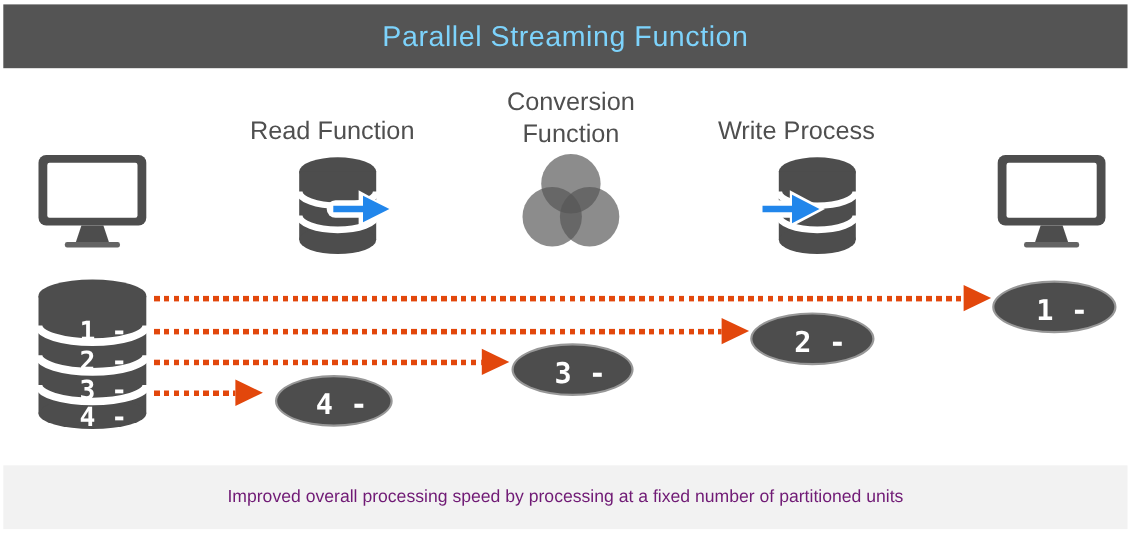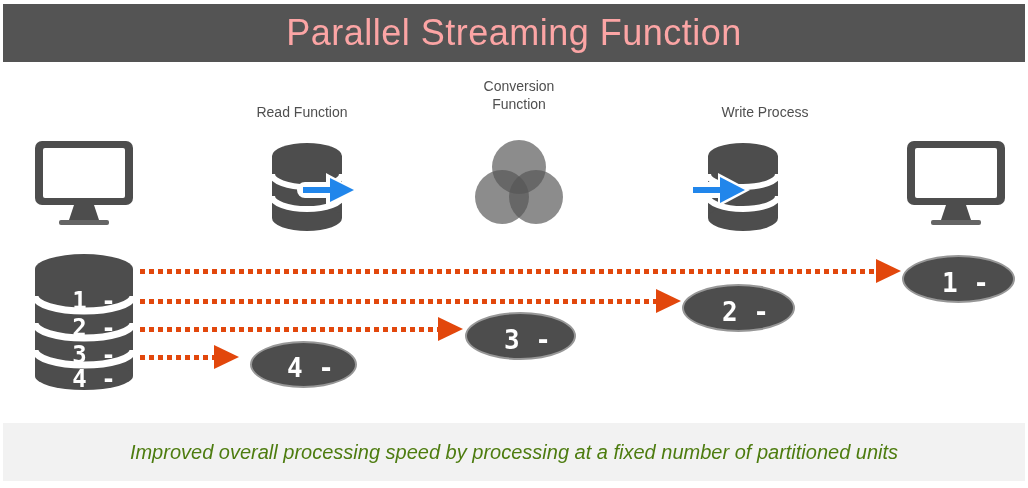--- a/index.html
+++ b/index.html
@@ -5,30 +5,30 @@
   html,body { margin:0; padding:0; background:#ffffff; }
   .canvas {
     position:relative; width:1028px; height:488px; background:#ffffff;
     font-family:"Liberation Sans", sans-serif; overflow:hidden;
   }
   
   .header {
     position:absolute; left:3px; top:4px; right:3px; height:58px;
     background:#545454; display:flex; align-items:center; justify-content:center;
   }
-  .header .title { color:#fca5a5; font-size:36px; font-weight:500; letter-spacing:.5px; }
+  .header .title { color:#7dd3fc; font-size:26px; font-weight:500; letter-spacing:.5px; }
 
   
   .proc-label {
     position:absolute; width:190px; text-align:center;
-    color:#4f4f4f; font-size:14px; line-height:1.25;
+    color:#4f4f4f; font-size:23px; line-height:1.25;
   }
   .lbl-read  { left:207px; top:104px; }
   .lbl-conv  { left:424px; top:78px;  }
-  .lbl-write { left:670px; top:104px; }
+  .lbl-write { left:629px; top:104px; }
 
   
   .icon { position:absolute; }
   .mon-left  { left:33px;  top:139px; width:102px; height:88px; }
   .db-read   { left:263px; top:140px; width:94px;  height:94px; }
   .venn      { left:470px; top:137px; width:98px;  height:98px; }
   .db-write  { left:693px; top:140px; width:94px;  height:94px; }
   .mon-right { left:905px; top:139px; width:102px; height:88px; }
   .stack     { left:32px;  top:252px; width:104px; height:140px; }
   .stack text, .num-font {
@@ -66,21 +66,21 @@
   .pk1 { left:902px; top:255px; width:113px; height:48px; }
   .pk2 { left:682px; top:284px; width:113px; height:48px; }
   .pk3 { left:465px; top:312px; width:111px; height:48px; }
   .pk4 { left:250px; top:341px; width:107px; height:47px; }
 
   
   .footer {
     position:absolute; left:3px; right:3px; top:423px; height:58px;
     background:#f2f2f2; display:flex; align-items:center; justify-content:center;
   }
-  .footer span { color:#4d7c0f; font-size:20px;font-style:italic; }
+  .footer span { color:#701a75; font-size:16px; }
 </style>
 </head>
 <body>
 
 <div class="canvas">
 
   <div class="header">
     <span class="title">Parallel Streaming Function</span>
   </div>
 

